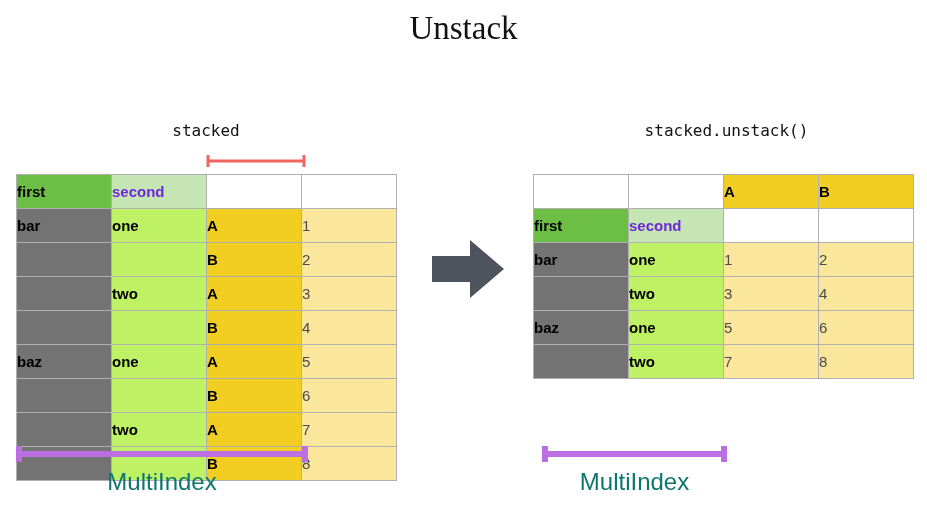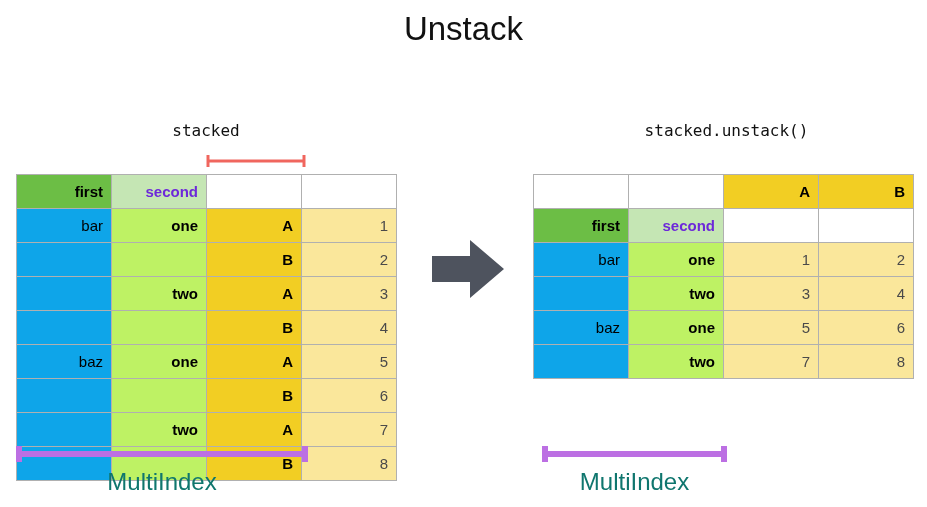--- a/index.html
+++ b/index.html
@@ -16,21 +16,21 @@
     font-family: "Liberation Sans", sans-serif;
   }
 
   
   #title {
     position: absolute;
     left: 0;
     top: 10px;
     width: 927px;
     text-align: center;
-    font-family: Liberation Sans, sans-serif;
+    font-family: Liberation Serif, serif;
     font-size: 33px;
     color: #111111;
     letter-spacing: 0px;
   }
 
   
   .caption {
     position: absolute;
     font-family: "DejaVu Sans Mono", "Liberation Mono", monospace;
     font-size: 16px;
@@ -41,36 +41,36 @@
   #caption-right { left: 629px; top: 121px; width: 195px; text-align: center; }
 
   
   .tbl {
     position: absolute;
     border-collapse: collapse;
     table-layout: fixed;
   }
   .tbl td {
     border: 1px solid #b0b0b0;
-    text-align: right;
+    text-align: left;
     vertical-align: middle;
     font-size: 15px;
-    padding: 8px;
+    padding: 0;
     height: 34px;
     width: 95px;
     box-sizing: border-box;
   }
   #table-left  { left: 16px; top: 174px; width: 381px; }
   #table-right { left: 533px; top: 174px; width: 381px; }
 
   
   .c-blank   { background: #ffffff; }
   .c-green   { background: #6CBE45; font-weight: bold; color: #000; }
   .c-lgreen  { background: #C5E6B4; font-weight: bold; color: #6d28d9; }
-  .c-blue    { background: #0ea5e9; font-weight: normal; color: #000; }
+  .c-blue    { background: #737373; font-weight: bold; color: #000; }
   .c-lblue   { background: #bef264; font-weight: bold; color: #000; }
   .c-yellow  { background: #F2CE23; font-weight: bold; color: #000; }
   .c-lyellow { background: #FAE79B; font-weight: normal; color: #4a4a4a; }
 
   
   #arrow {
     position: absolute;
     left: 432px;
     top: 240px;
     width: 72px;

